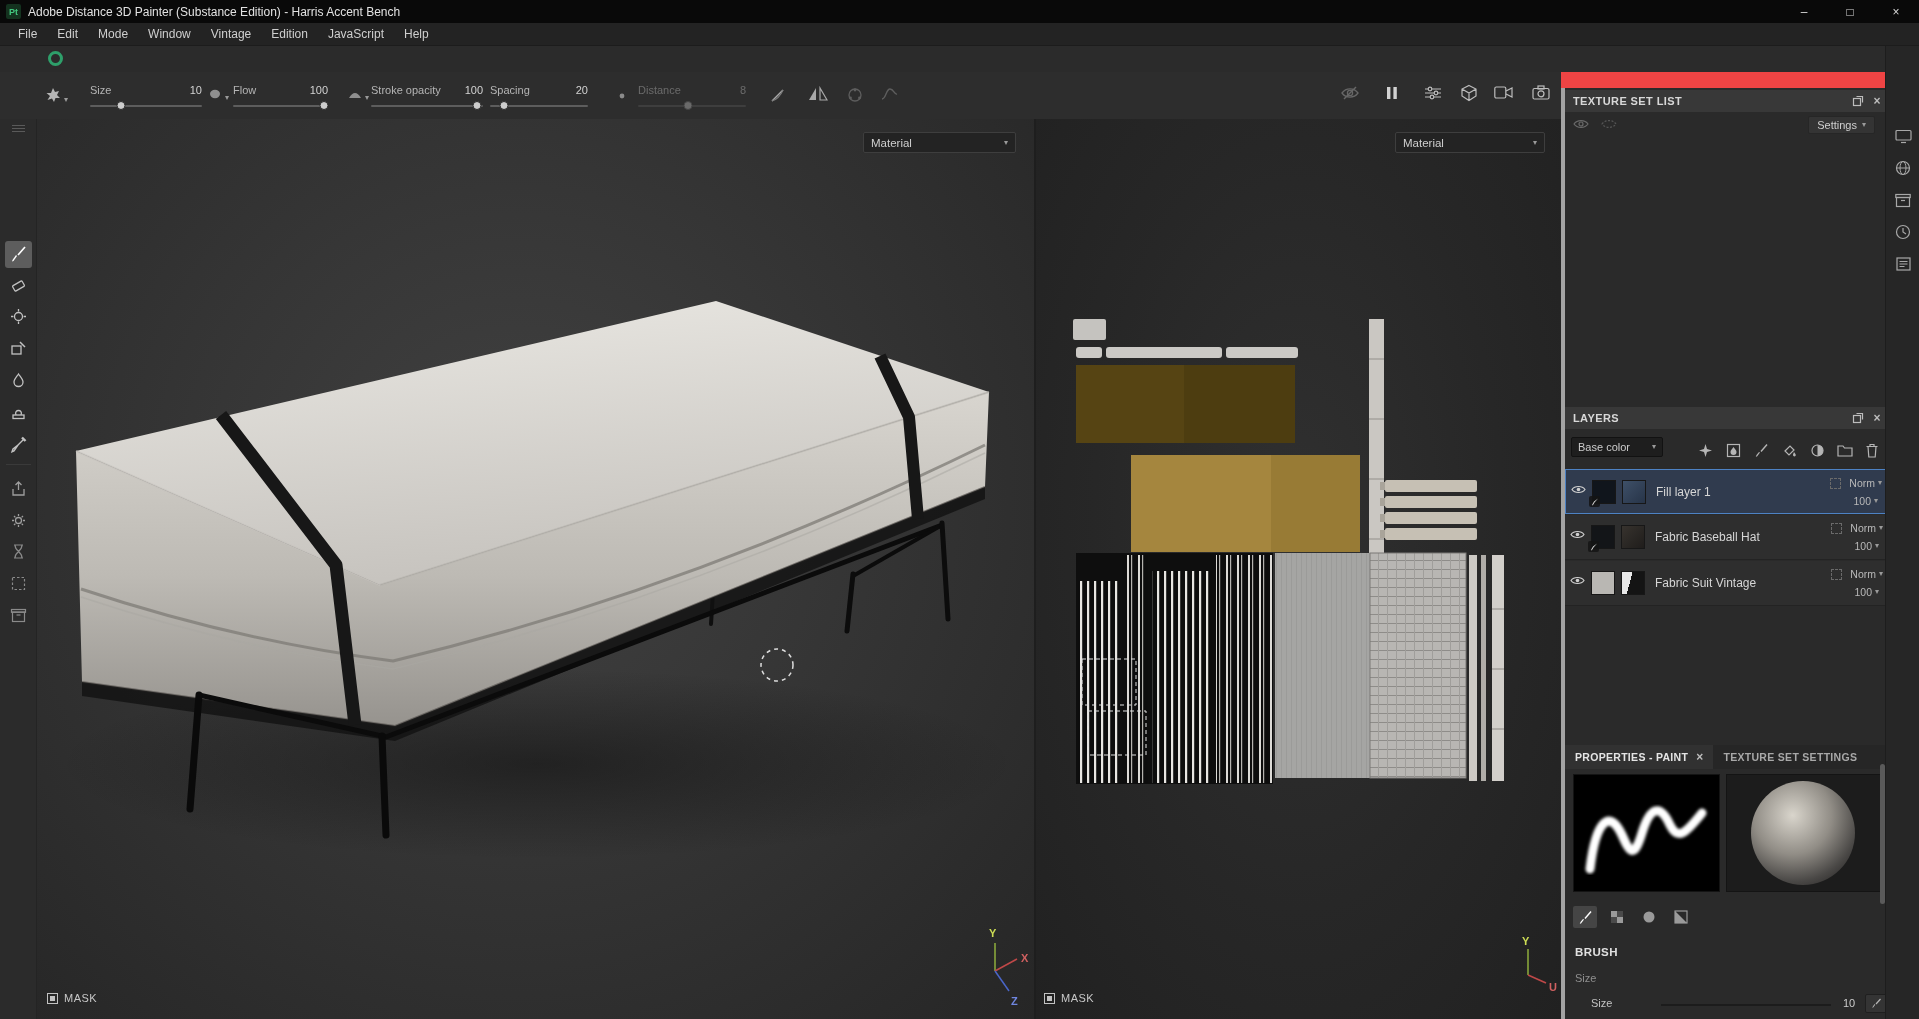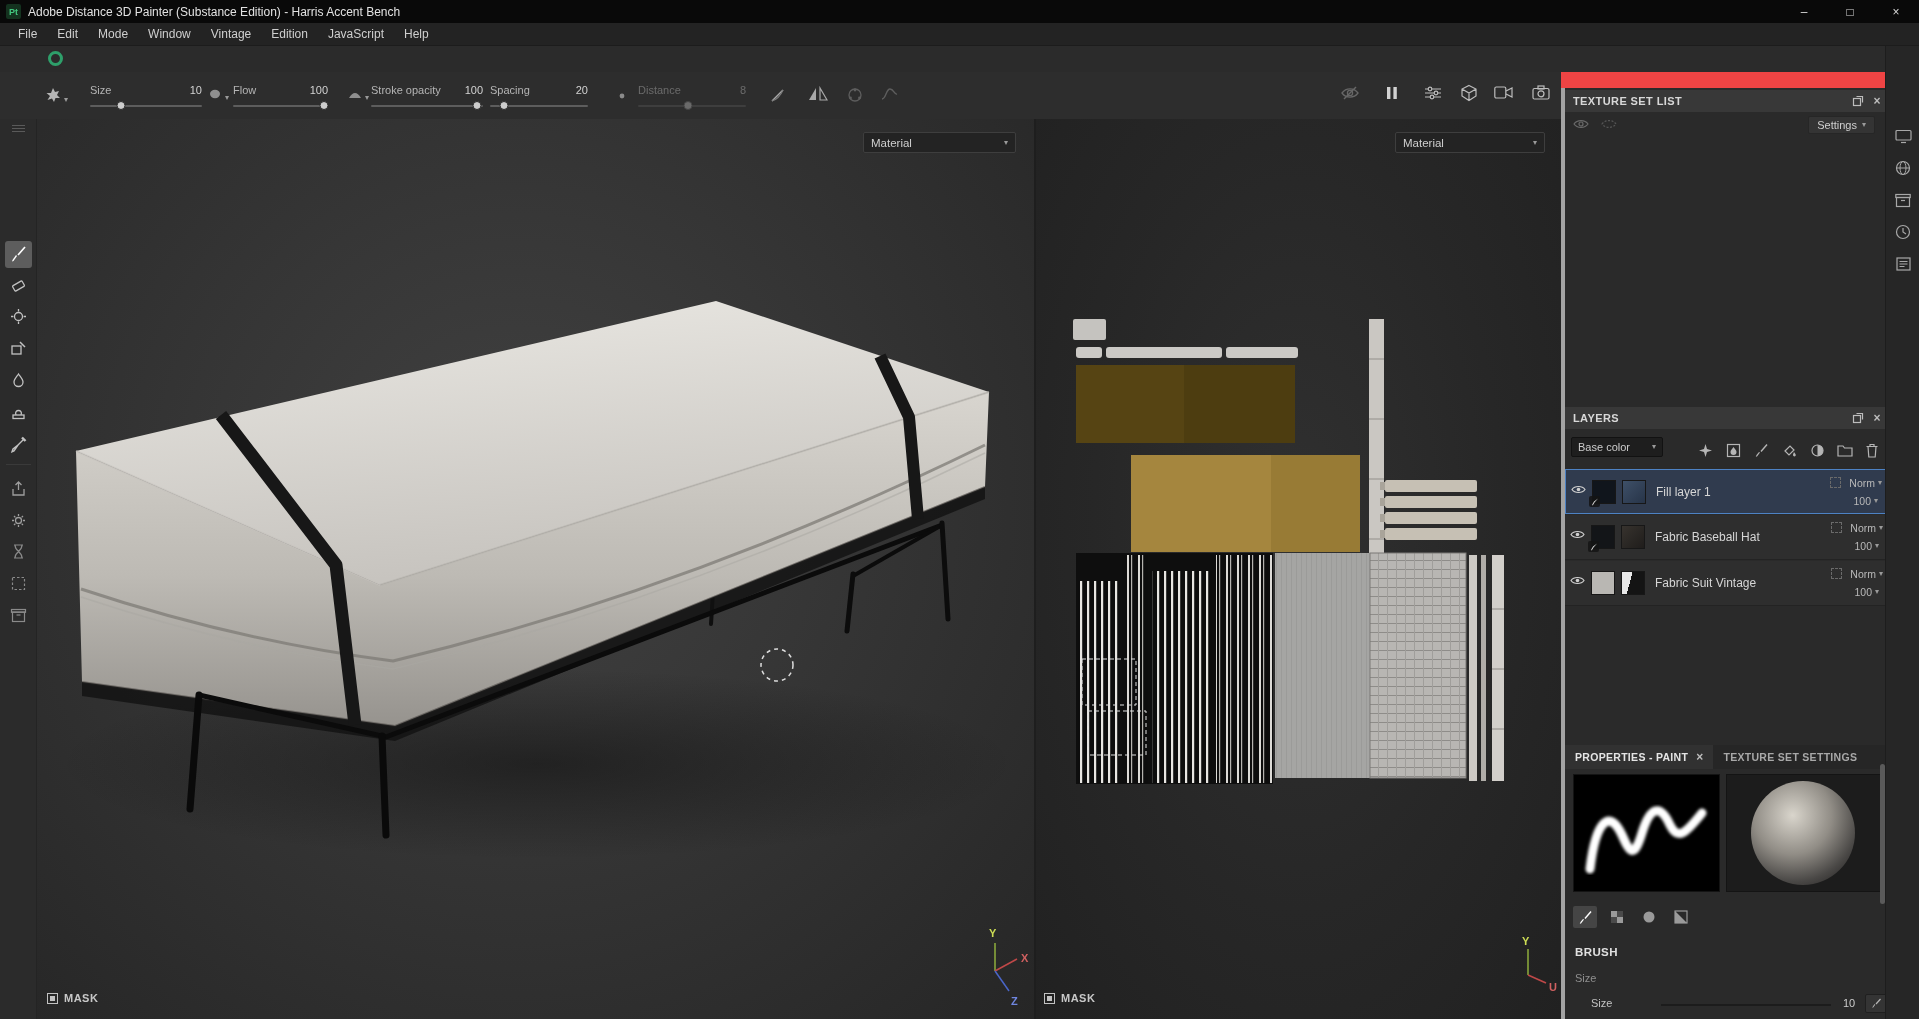--- a/index.html
+++ b/index.html
@@ -43,21 +43,21 @@
 .tool.selected{background:#5d5d5d}
 .grip{position:absolute;left:12px;top:4px;width:13px}
 .grip div{height:1px;background:#5a5a5a;margin:2px 0}
 .strip-sep{position:absolute;left:6px;width:25px;height:1px;background:#3a3a3a}
 
 
 .viewport3d{position:absolute;left:37px;top:119px;width:997px;height:900px;background:radial-gradient(ellipse at 48% 42%,#414141 0%,#363636 42%,#262626 100%);overflow:hidden}
 .viewport2d{position:absolute;left:1034px;top:119px;width:527px;height:900px;background:radial-gradient(ellipse at 50% 45%,#303030 0%,#272727 55%,#212121 100%);overflow:hidden;border-left:2px solid #1e1e1e}
 .vp-dropdown{position:absolute;height:21px;background:#232323;border:1px solid #3e3e3e;border-radius:2px;display:flex;align-items:center;padding:0 7px;font-size:11.5px;color:#cfcfcf}
 .vp-dropdown .chev{margin-left:auto}
-.mask-label{position:absolute;display:flex;align-items:center;gap:6px;font-size:11px;font-weight:bold;letter-spacing:.5px;color:#cscsc}
+.mask-label{position:absolute;display:flex;align-items:center;gap:6px;font-size:11px;font-weight:normal;letter-spacing:.5px;color:#cscsc}
 .mask-label{color:#c8c8c8}
 .mask-icon{width:11px;height:11px;border:1px solid #c2c2c2;display:flex;align-items:center;justify-content:center}
 .mask-icon div{width:5px;height:5px;background:#c2c2c2}
 
 
 .rightpanel{position:absolute;left:1561px;top:88px;width:324px;height:931px;background:#2a2a2a;border-left:4px solid #a3a3a3}
 .pnl-header{position:absolute;left:0;width:324px;height:22px;background:#383838;display:flex;align-items:center;padding:0 8px;font-size:11px;font-weight:bold;letter-spacing:.4px;color:#d8d8d8}
 .hdr-icons{margin-left:auto;display:flex;align-items:center;gap:10px}
 .hdr-x{font-size:12px;color:#bdbdbd}
 .settings-dd{position:absolute;display:flex;align-items:center;gap:5px;font-size:11px;color:#cfcfcf;background:#343434;border:1px solid #262626;border-radius:2px;padding:2px 8px}
@@ -66,21 +66,21 @@
 .shader-chip{margin-left:auto;font-size:10px;color:#b2b2b2;background:#18191b;border:1px solid #0d0d0d;border-radius:2px;padding:2px 7px}
 .blend-dd{position:absolute;left:6px;width:92px;height:20px;background:#1e1e1e;border:1px solid #121212;border-radius:2px;display:flex;align-items:center;padding:0 6px;font-size:11px;color:#cccccc}
 .blend-dd .chev{margin-left:auto}
 .mini-btn{position:absolute;top:3px;width:20px;height:20px;display:flex;align-items:center;justify-content:center}
 .layer-row{position:absolute;left:0;width:324px;height:45px;background:#2e2e2e;border-bottom:1px solid #232323}
 .layer-row.selected{background:#303b4e;border:1px solid #4d82c4}
 .eye-btn{position:absolute;left:5px;top:14px}
 .thumb{position:absolute;top:10px;width:24px;height:24px;border:1px solid #171717}
 .badge{position:absolute;left:-4px;bottom:-4px;width:11px;height:11px;background:rgba(20,20,20,.85);border-radius:2px;display:flex;align-items:center;justify-content:center}
 .layer-name{position:absolute;left:90px;top:15px;font-size:12px;color:#d6d6d6;white-space:nowrap}
-.lr-line1{position:absolute;right:6px;top:7px;display:flex;align-items:flex-start;gap:8px}
+.lr-line1{position:absolute;right:6px;top:7px;display:flex;align-items:flex-end;gap:8px}
 .lr-line2{position:absolute;right:10px;top:25px;display:flex;align-items:center;gap:3px;font-size:10.5px;color:#b8b8b8}
 .dotsq{width:11px;height:11px;border:1px dashed #6a6a6a}
 .blend-txt{display:flex;align-items:center;gap:3px;font-size:10.5px;color:#b8b8b8}
 .props-tabs{position:absolute;left:0;width:324px;height:24px;background:#262626;display:flex}
 .ptab{height:24px;display:flex;align-items:center;padding:0 10px;font-size:10.5px;font-weight:bold;letter-spacing:.3px;color:#a8a8a8}
 .ptab.active{background:#313131;color:#e4e4e4}
 .ptab .hdr-x{margin-left:8px}
 .preview-box{position:absolute;border:1px solid #141414}
 .icon-tab{position:absolute;top:0;width:24px;height:22px;display:flex;align-items:center;justify-content:center;border-radius:2px}
 .icon-tab.active{background:#454545}

